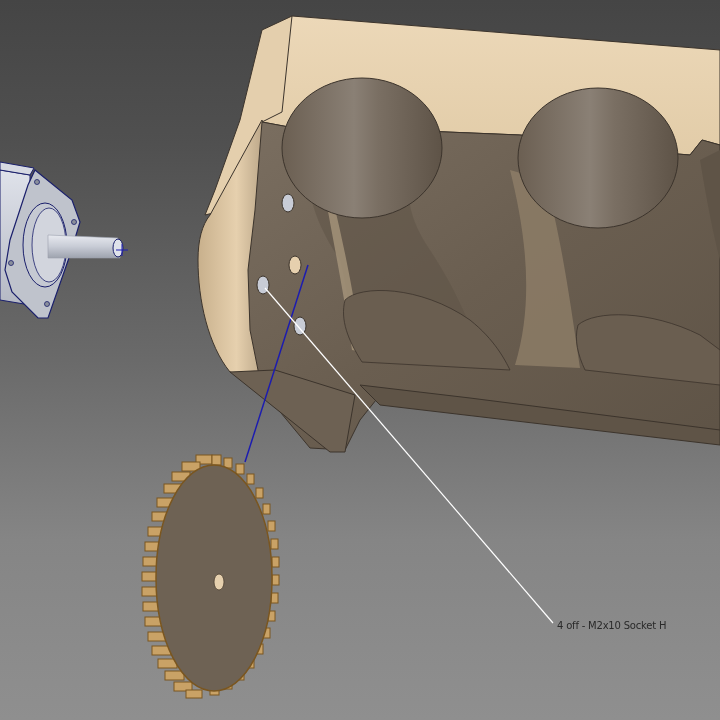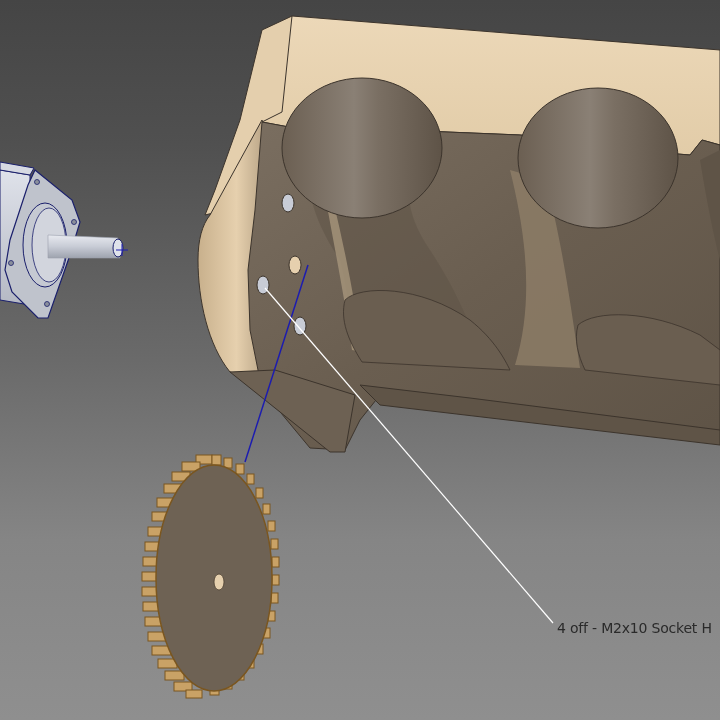--- a/index.html
+++ b/index.html
@@ -4,21 +4,21 @@
 <style>
   html, body { margin:0; padding:0; }
   body { width:720px; height:720px; overflow:hidden; font-family:"DejaVu Sans", sans-serif; }
   #viewport {
     position:relative; width:720px; height:720px; overflow:hidden;
     background: linear-gradient(180deg, #454545 0%, #505050 20%, #6a6a6a 50%, #858585 75%, #8f8f8f 100%);
   }
   #scene { position:absolute; left:0; top:0; width:720px; height:720px; }
   #annotation-text {
     position:absolute; left:557px; top:620px;
-    font-family:"DejaVu Sans", sans-serif; font-size:14px; color:#2a2a2a;
+    font-family:"DejaVu Sans", sans-serif; font-size:10px; color:#2a2a2a;
     white-space:nowrap; letter-spacing:-0.2px;
   }
 </style>
 </head>
 <body>
 
 <div id="viewport">
   <svg id="scene" viewBox="0 0 720 720" xmlns="http://www.w3.org/2000/svg">
     <defs>
       <linearGradient id="cutGrad" x1="0" y1="0" x2="1" y2="1">

